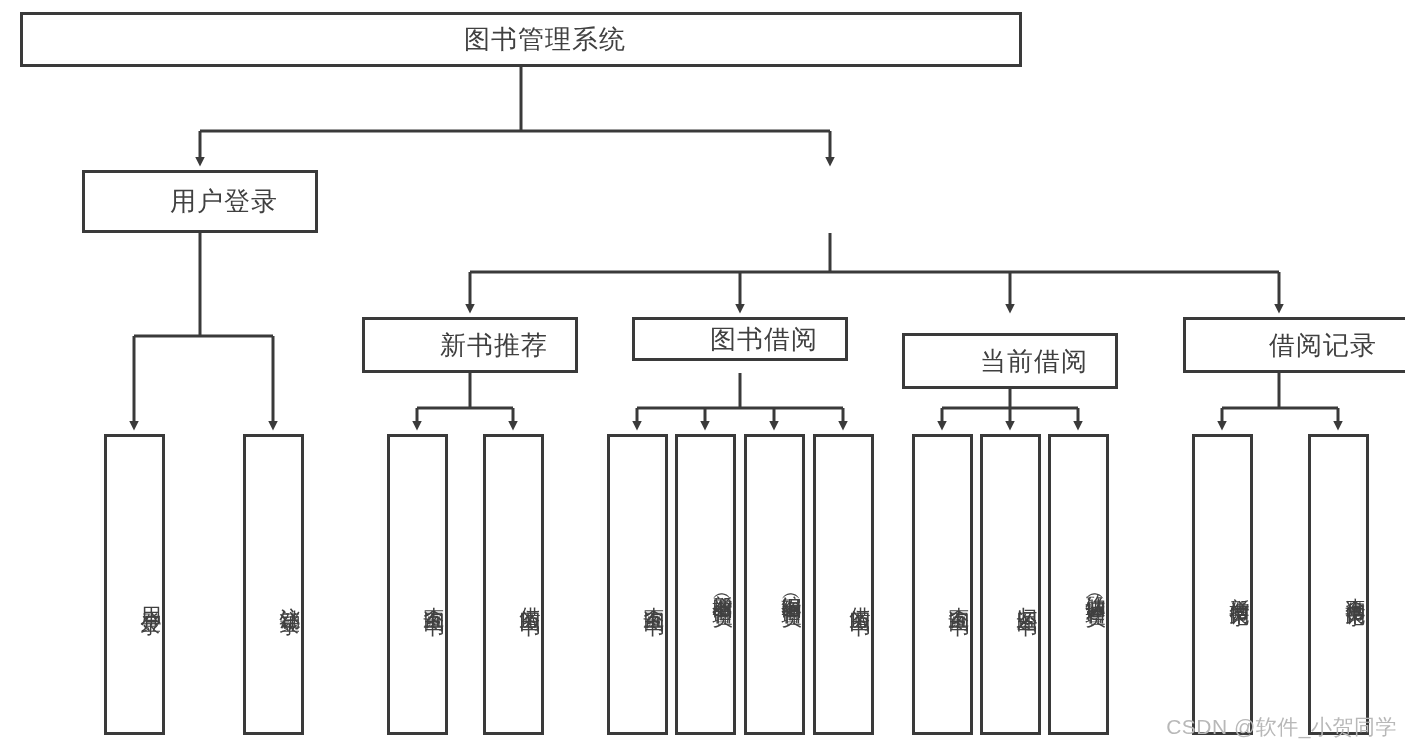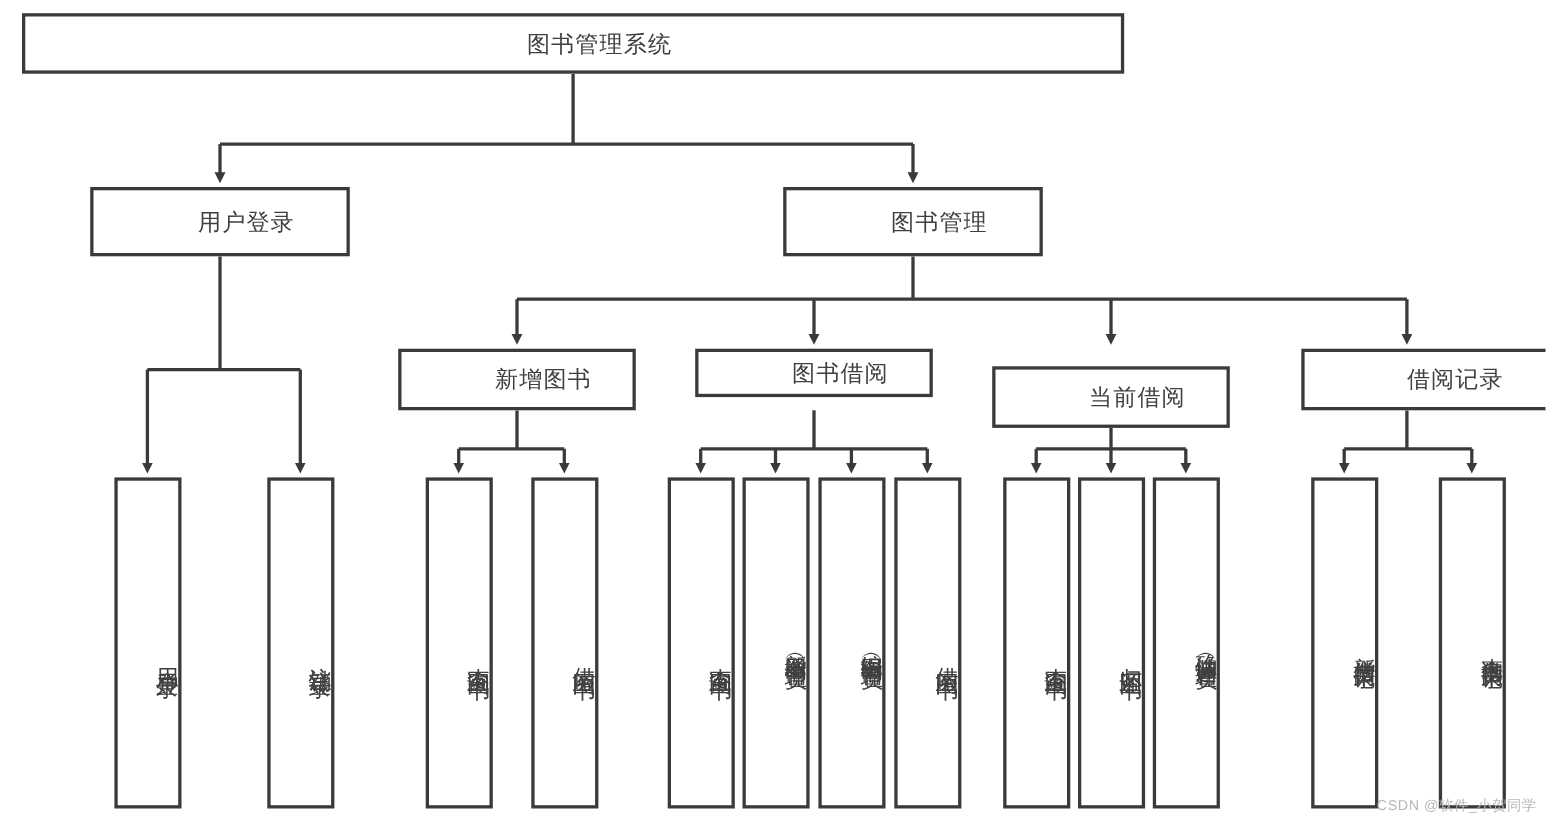--- a/index.html
+++ b/index.html
@@ -3,29 +3,29 @@
 <meta charset="utf-8">
 <style>
   html,body{margin:0;padding:0;background:#ffffff;}
   body{width:1405px;height:747px;overflow:hidden;
        font-family:"Liberation Sans","DejaVu Sans",sans-serif;}
   #canvas{position:relative;width:1405px;height:747px;background:#ffffff;}
   svg#wires{position:absolute;left:0;top:0;width:1405px;height:747px;}
   .node{position:absolute;box-sizing:border-box;background:#ffffff;
         border:3px solid #3a3a3a;display:flex;align-items:center;
         justify-content:center;color:#404040;}
-  .node.h{font-size:21px;letter-spacing:1px;padding-left:48px;}
+  .node.h{font-size:26px;letter-spacing:1px;padding-left:48px;}
   .node.v{writing-mode:vertical-rl;text-orientation:upright;
           font-size:21px;letter-spacing:3px;padding-top:22px;
           align-items:flex-start;justify-content:center;line-height:1.05;}
   .node.vsm{writing-mode:vertical-rl;text-orientation:upright;
           font-size:20px;letter-spacing:2px;padding-top:6px;
           align-items:flex-start;justify-content:center;line-height:1.02;}
   #watermark{position:absolute;right:8px;bottom:6px;color:#b8b8b8;
-             font-size:13px;letter-spacing:.5px;white-space:nowrap;}
+             font-size:21px;letter-spacing:.5px;white-space:nowrap;}
 </style>
 </head>
 <body>
 
 <div id="canvas">
 
   <svg id="wires" viewBox="0 0 1405 747" xmlns="http://www.w3.org/2000/svg">
     <defs>
       <marker id="arrow" markerWidth="11" markerHeight="11" refX="1.5" refY="5" orient="auto" markerUnits="userSpaceOnUse">
         <path d="M0,0 L0,10 L10,5 z" fill="#3a3a3a"></path>
@@ -71,23 +71,22 @@
       <path d="M1279,373 L1279,408"></path>
       <path d="M1222,408 L1338,408"></path>
       <path d="M1222,408 L1222,422" marker-end="url(#arrow)"></path>
       <path d="M1338,408 L1338,422" marker-end="url(#arrow)"></path>
     </g>
   </svg>
 
   <div class="node h" style="left:20px;top:12px;width:1002px;height:55px;">图书管理系统</div>
 
   <div class="node h" style="left:82px;top:170px;width:236px;height:63px;">用户登录</div>
-  <div class="node h" style="left:712px;top:170px;width:236px;height:63px;">图书管理</div>
 
-  <div class="node h" style="left:362px;top:317px;width:216px;height:56px;">新增图书</div>
+  <div class="node h" style="left:362px;top:317px;width:216px;height:56px;">新书推荐</div>
   <div class="node h" style="left:632px;top:317px;width:216px;height:44px;">图书借阅</div>
   <div class="node h" style="left:902px;top:317px;width:216px;height:56px;margin-top:16px;">当前借阅</div>
   <div class="node h" style="left:1171px;top:317px;width:232px;height:56px;margin-left:12px;">借阅记录</div>
 
   <div class="node v" style="left:104px;top:434px;width:61px;height:301px;">用户登录</div>
   <div class="node v" style="left:243px;top:434px;width:61px;height:301px;">注销登录</div>
 
   <div class="node v" style="left:387px;top:434px;width:61px;height:301px;">查询图书</div>
   <div class="node v" style="left:483px;top:434px;width:61px;height:301px;">借阅图书</div>
 

